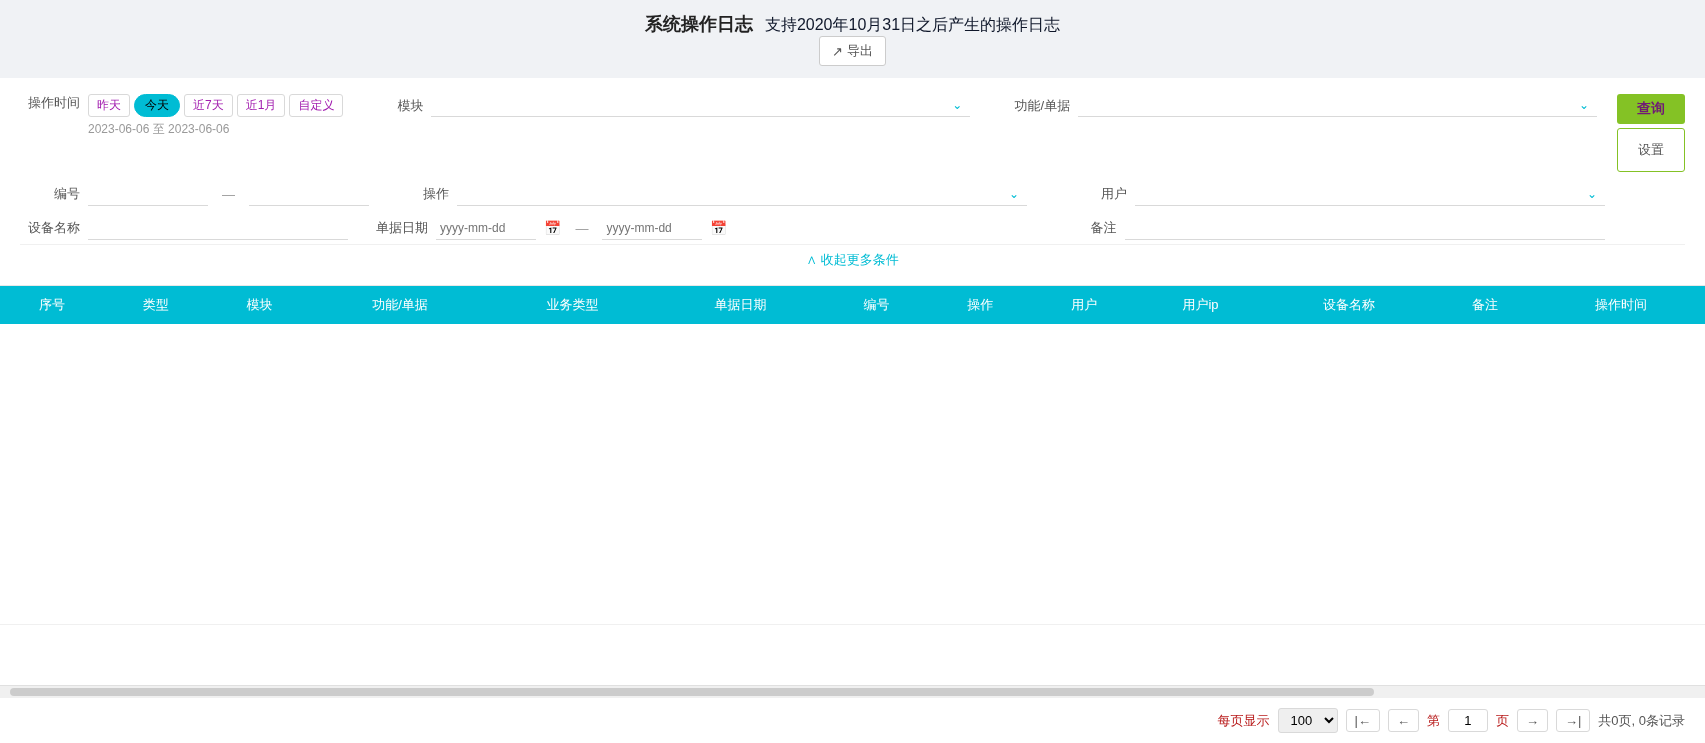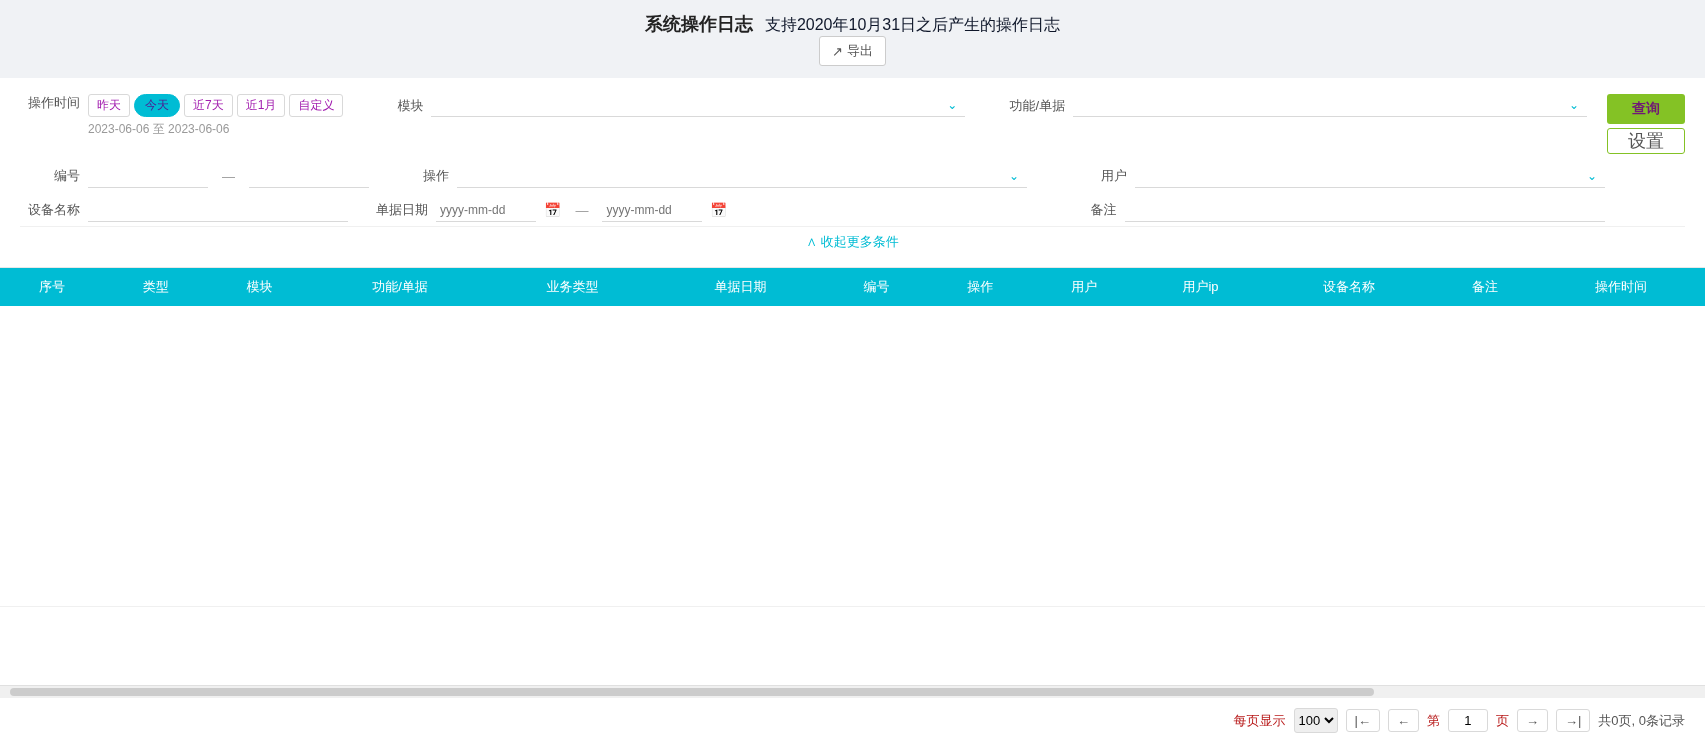--- a/index.html
+++ b/index.html
@@ -13,29 +13,29 @@
     .page-title { font-size: 18px; font-weight: bold; color: #222; }
     .page-subtitle { font-size: 16px; color: #0f172a; }
     .export-btn { display: flex; align-items: center; gap: 4px; border: 1px solid #ccc; background: #fff; padding: 5px 12px; border-radius: 3px; cursor: pointer; font-size: 13px; color: #555; }
 
     
     .filter-area { background: #fff; margin: 0 0 0 0; padding: 16px 20px 10px 20px; border-bottom: 1px solid #e8e8e8; }
     .filter-label { color: #555; font-size: 13px; white-space: nowrap; min-width: 60px; text-align: right; }
     .time-options { display: flex; flex-direction: column; gap: 4px; }
     .time-btns { display: flex; align-items: center; gap: 4px; }
     .time-btn { padding: 2px 8px; border-radius: 3px; border: 1px solid #d9d9d9; background: #fff; cursor: pointer; font-size: 12px; color: #a21caf; }
-    .time-btn.active { background: #00bcd4; color: #4c1d95; border-color: #00bcd4; border-radius: 50px; padding: 2px 10px; text-align: center; }
+    .time-btn.active { background: #00bcd4; color: #000000; border-color: #00bcd4; border-radius: 50px; padding: 2px 10px; text-align: center; }
     .time-range { font-size: 12px; color: #999; }
     .select-box { flex: 1; border: none; border-bottom: 1px solid #d9d9d9; padding: 4px 8px; display: flex; align-items: center; justify-content: space-between; cursor: pointer; font-size: 13px; color: #bbb; background: #fff; }
     .select-box .chevron { color: #00bcd4; font-size: 12px; }
 
     
     .action-btns { display: flex; flex-direction: column; gap: 4px; margin-left: 20px; }
     .query-btn { background: #84c225; color: #701a75; border: none; padding: 6px 20px; border-radius: 3px; cursor: pointer; font-size: 14px; font-weight: bold; }
-    .settings-btn { background: #fff; color: #555; border: 1px solid #84c225; padding: 0 20px; border-radius: 3px; cursor: pointer; font-size: 18px; }
+    .settings-btn { background: #fff; color: #555; border: 1px solid #84c225; padding: 12px 20px; border-radius: 3px; cursor: pointer; font-size: 13px; }
 
     
     .input-underline { border: none; border-bottom: 1px solid #d9d9d9; outline: none; padding: 4px 4px; font-size: 13px; color: #333; background: transparent; width: 120px; }
     .dash-sep { color: #999; padding: 0 6px; }
 
     
     .date-input { border: none; border-bottom: 1px solid #d9d9d9; outline: none; padding: 4px 4px; font-size: 12px; color: #bbb; background: transparent; width: 100px; }
     .calendar-icon { color: #00bcd4; font-size: 14px; cursor: pointer; }
 
     
@@ -52,21 +52,21 @@
     
     .table-empty { height: 300px; }
 
     
     .scrollbar-row { height: 12px; background: #f0f0f0; border-top: 1px solid #e0e0e0; position: relative; }
     .scrollbar-thumb { height: 8px; background: #ccc; border-radius: 4px; margin: 2px 10px; width: 80%; }
 
     
     .pagination-bar { display: flex; align-items: center; justify-content: flex-end; padding: 10px 20px; background: #fff; gap: 8px; font-size: 13px; color: #555; border-top: 1px solid #f0f0f0; }
     .pagination-label { color: #b91c1c; font-family: Liberation Serif, serif; }
-    .page-size-select { border: 1px solid #d9d9d9; border-radius: 3px; padding: 3px 0; font-size: 13px; cursor: pointer; }
+    .page-size-select { border: 1px solid #d9d9d9; border-radius: 3px; padding: 3px 8px; font-size: 13px; cursor: pointer; }
     .page-nav-btn { border: 1px solid #d9d9d9; background: #fff; padding: 3px 8px; cursor: pointer; border-radius: 3px; color: #555; font-size: 13px; }
     .page-input { border: 1px solid #d9d9d9; border-radius: 3px; padding: 3px 6px; width: 40px; text-align: center; font-size: 13px; }
     .page-info { color: #555; }
 
     .filter-main-row { display: flex; align-items: flex-start; width: 100%; margin-bottom: 10px; }
     .row2 { display: flex; align-items: center; width: 100%; margin-bottom: 10px; }
     .row3 { display: flex; align-items: center; width: 100%; margin-bottom: 4px; }
 
     .note-input { border: none; border-bottom: 1px solid #d9d9d9; outline: none; padding: 4px 4px; font-size: 13px; color: #333; background: transparent; width: 200px; }
     .device-input { border: none; border-bottom: 1px solid #d9d9d9; outline: none; padding: 4px 4px; font-size: 13px; color: #333; background: transparent; width: 260px; }

